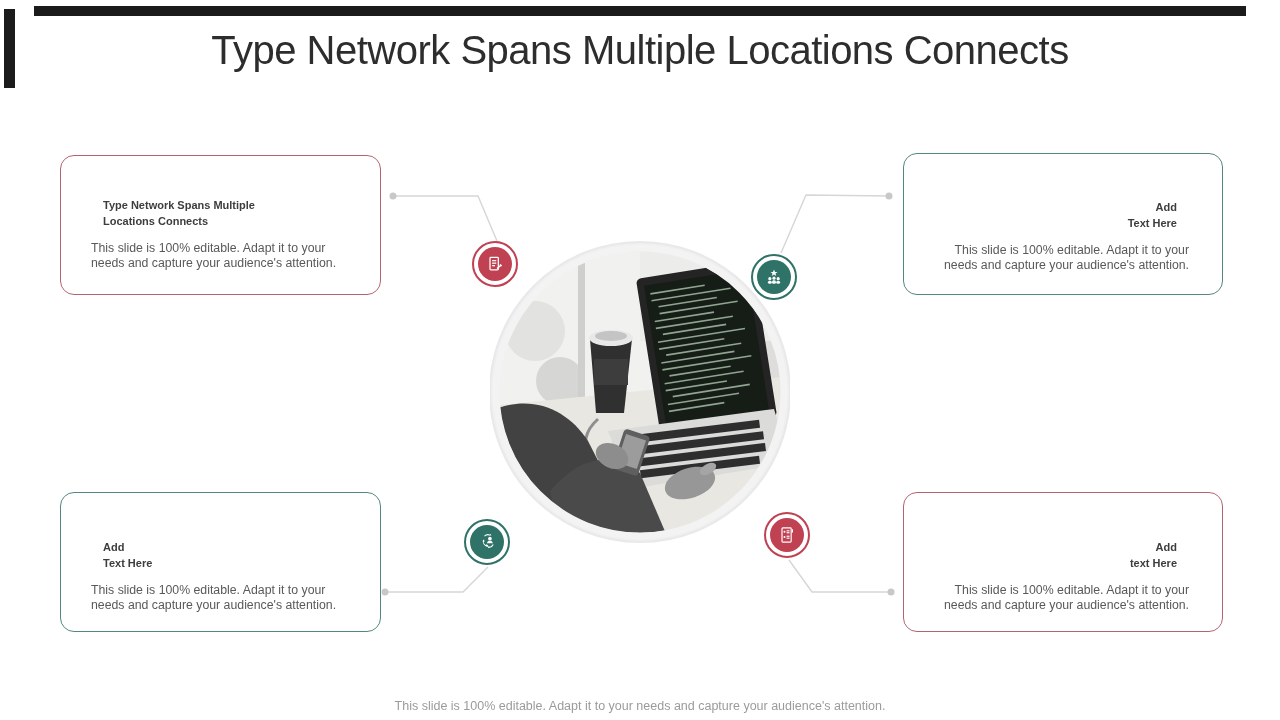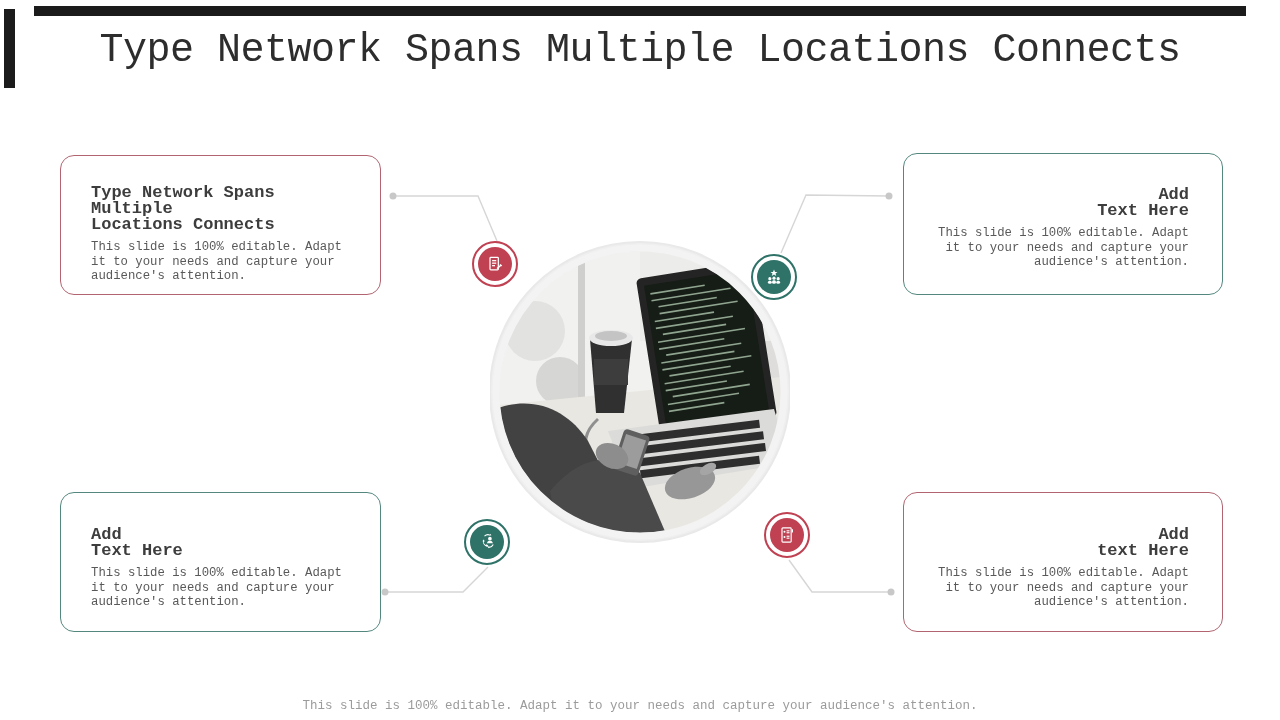--- a/index.html
+++ b/index.html
@@ -1,28 +1,28 @@
 <!DOCTYPE html>
 <html><head>
 <meta charset="utf-8">
 <style>
   html,body{margin:0;padding:0;background:#fff;}
   #slide{position:relative;width:1280px;height:720px;background:#ffffff;overflow:hidden;
-         font-family:Liberation Mono, monospace;}
+         font-family:Liberation Sans, sans-serif;}
   .accent-bar{position:absolute;background:#1b1b1b;}
   #accent-top{left:34px;top:6px;width:1212px;height:10px;}
   #accent-left{left:4px;top:9px;width:11px;height:79px;}
   #title{position:absolute;left:0;top:28px;width:1280px;text-align:center;
          font-size:40px;letter-spacing:-0.5px;color:#2d2d2d;}
   .card{position:absolute;background:#fff;border:1px solid #999;border-radius:14px;box-sizing:border-box;}
   #card-tl{left:60px;top:155px;width:321px;height:140px;padding:29px 18px 0 30px;text-align:left;}
   #card-tr{left:903px;top:153px;width:320px;height:142px;padding:33px 33px 0 18px;text-align:right;}
   #card-bl{left:60px;top:492px;width:321px;height:140px;padding:34px 18px 0 30px;text-align:left;}
   #card-br{left:903px;top:492px;width:320px;height:140px;padding:34px 33px 0 18px;text-align:right;}
-  .card-title{font-size:17px;font-weight:bold;color:#3d3d3d;line-height:16px;white-space:pre-line;margin:0;}
+  .card-title{font-size:11px;font-weight:bold;color:#3d3d3d;line-height:16px;white-space:pre-line;margin:12px;}
   .card-body{font-size:12.3px;color:#595959;line-height:14.5px;margin:7px 0 0 0;}
   #connector-layer{position:absolute;left:0;top:0;width:1280px;height:720px;}
   #photo-wrap{position:absolute;left:490px;top:241px;width:300px;height:302px;}
   .badge{position:absolute;width:46px;height:46px;border-radius:50%;background:#fff;
          border:2px solid #999;box-sizing:border-box;display:flex;align-items:center;justify-content:center;}
   .badge-inner{width:34px;height:34px;border-radius:50%;display:flex;align-items:center;justify-content:center;}
   #badge-doc{left:472px;top:241px;}
   #badge-team{left:751px;top:254px;}
   #badge-support{left:464px;top:519px;}
   #badge-list{left:764px;top:512px;}

